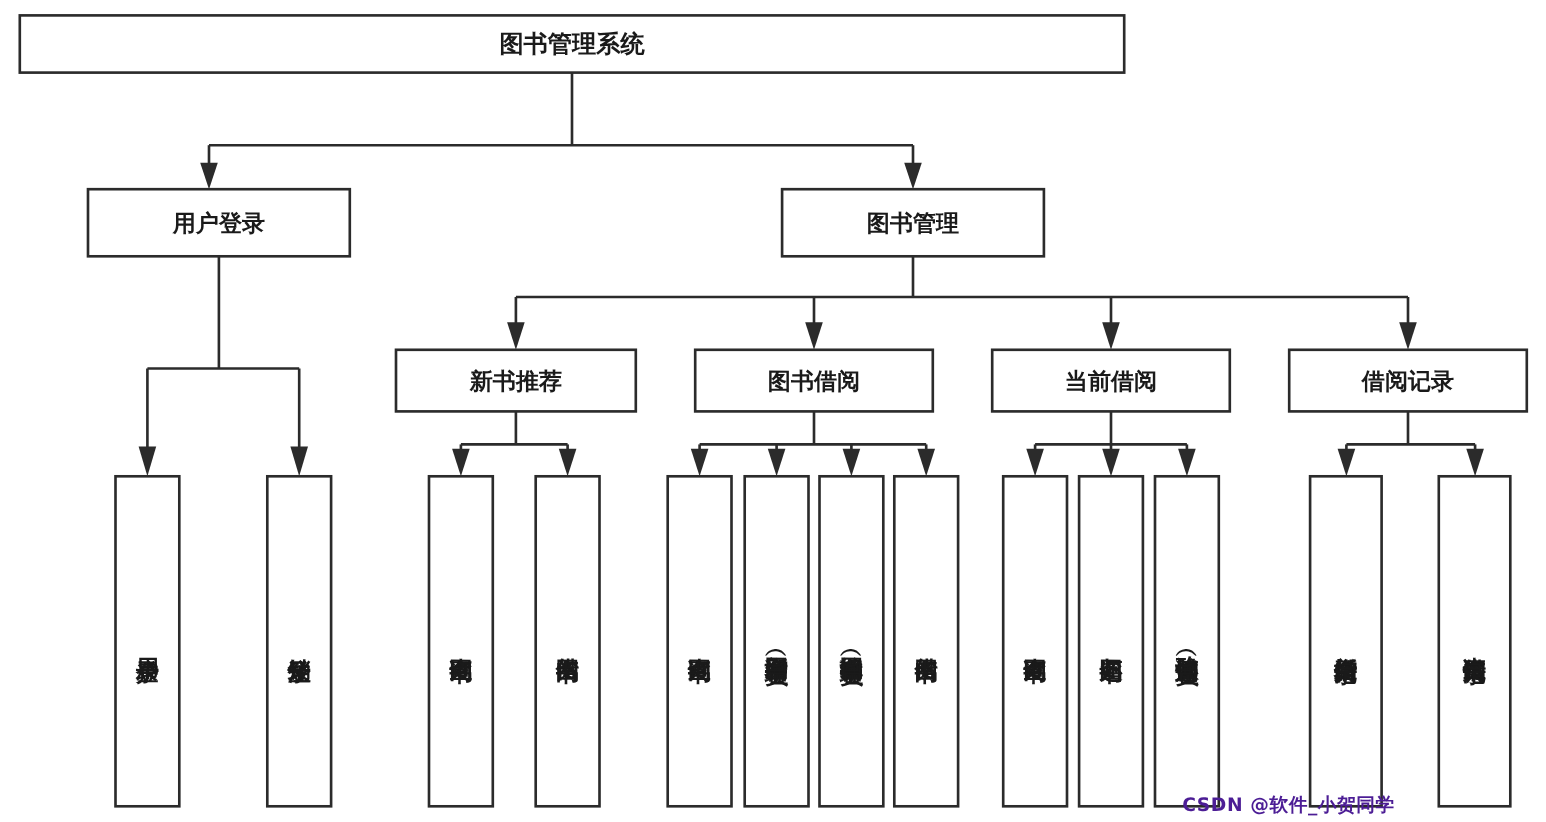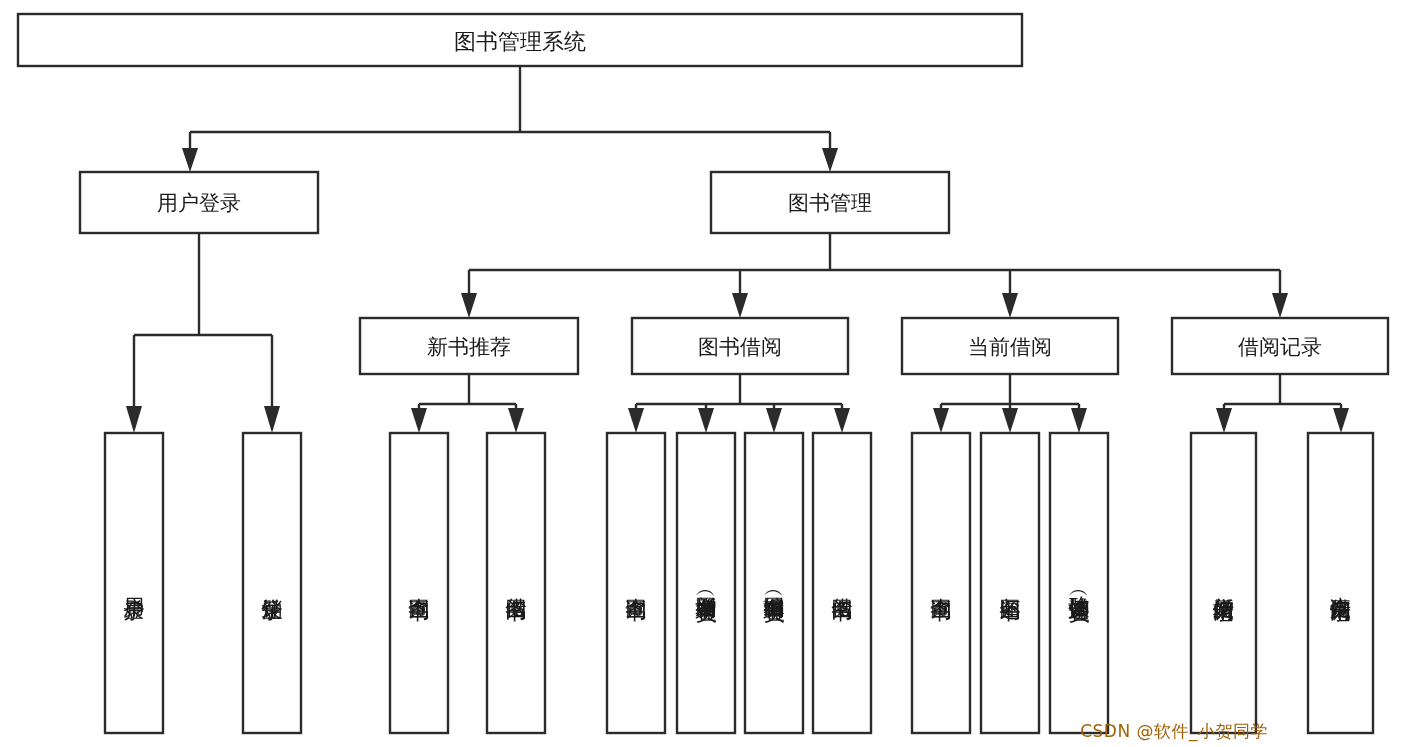--- a/index.html
+++ b/index.html
@@ -12,20 +12,21 @@
     font-family: "DejaVu Sans", "Liberation Sans", sans-serif;
     width: 1405px;
     height: 747px;
     overflow: hidden;
   }
   #diagram-root {
     position: relative;
     width: 1278px;
     height: 747px;
     background: #ffffff;
+    font-weight: bold;
   }
   svg#flow-svg {
     position: absolute;
     top: 0;
     left: 0;
     width: 1405px;
     height: 747px;
     display: block;
   }
   .node-rect {
@@ -73,21 +74,21 @@
     white-space: nowrap;
     pointer-events: none;
     user-select: none;
   }
   .watermark {
     position: absolute;
     right: 10px;
     bottom: 4px;
     font-family: "DejaVu Sans", "Liberation Sans", sans-serif;
     font-size: 17px;
-    color: #a16207;
+    color: #4c1d95;
     white-space: nowrap;
     letter-spacing: 0.5px;
   }
 </style>
 </head>
 <body>
 
 <div id="diagram-root">
 
   <svg id="flow-svg" viewBox="0 0 1405 747">

